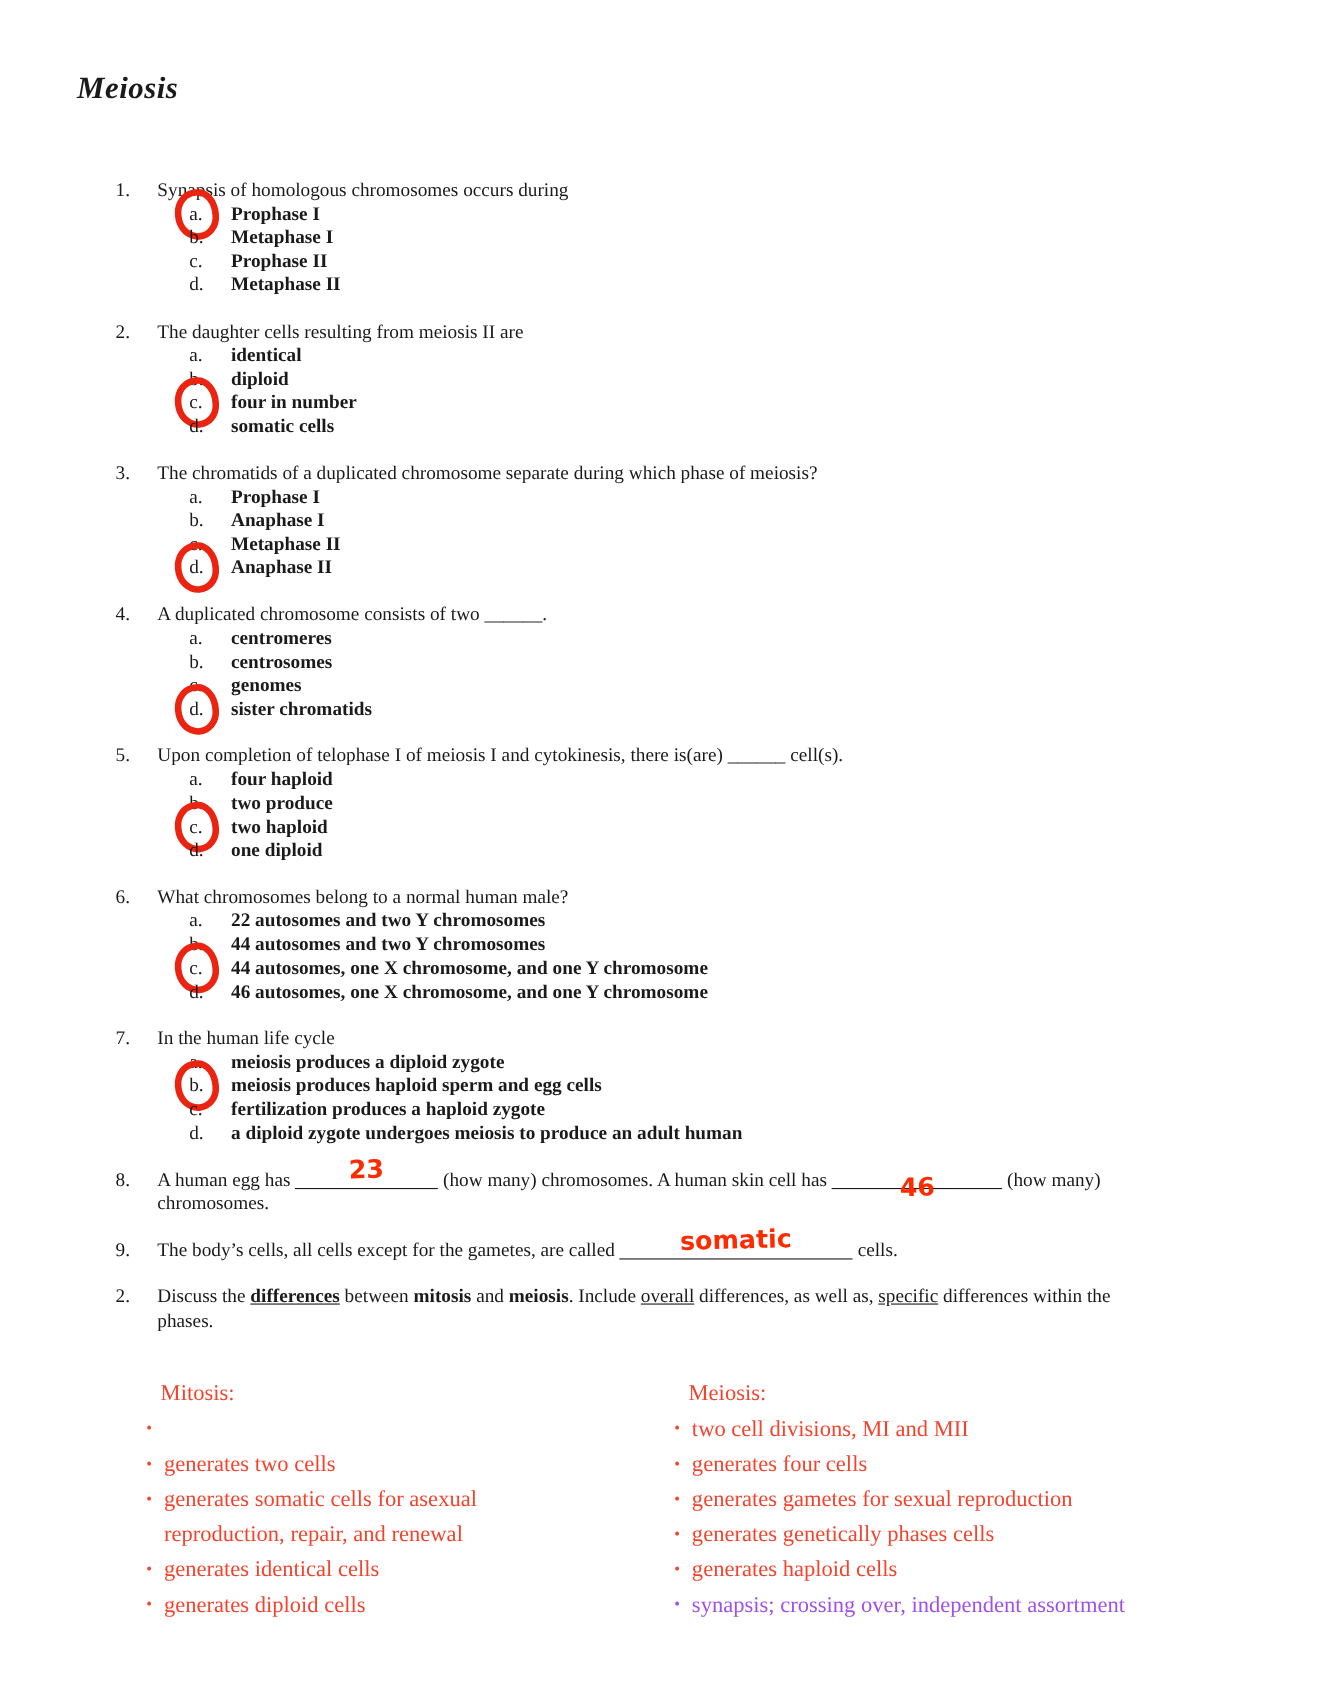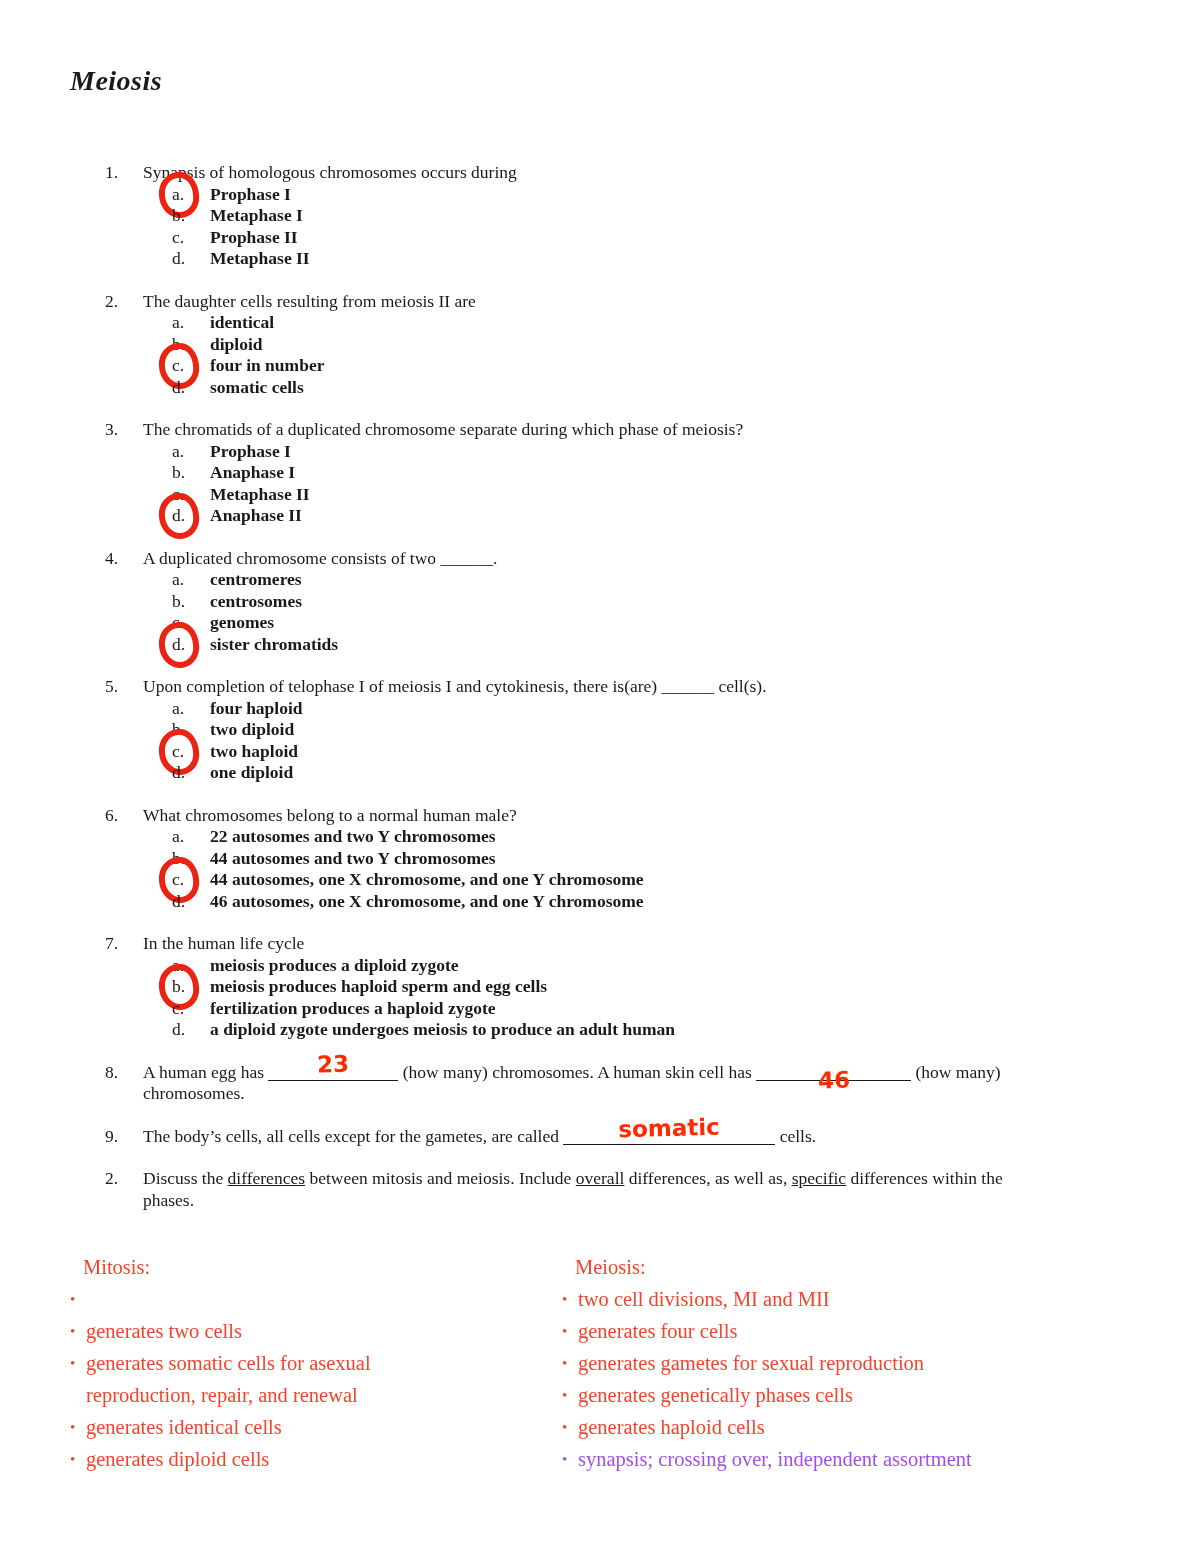--- a/index.html
+++ b/index.html
@@ -44,25 +44,25 @@
   .answer {
     position:absolute; left:50%;
     font-family:"DejaVu Sans", sans-serif; font-weight:bold;
     font-size:23px; line-height:1; white-space:nowrap;
     color:var(--handwriting-red, #fe2b00);
     transform:translateX(-50%) rotate(-1.5deg);
   }
   .answer.above  { bottom:4px; }
   .answer.online { bottom:-12px; }
 
-  .b { font-weight:normal; }
+  .b { font-weight:bold; }
   .u { text-decoration:underline; }
 
   .columns {
-    display:flex; margin-top:40px; 
+    display:flex; margin-top:40px; margin-left:63px;
     font-size:20.5px; line-height:32px;
     color:var(--list-red, #f4432c);
     align-items:flex-end;
   }
   .col-left  { width:492px; }
   .col-right { width:530px; }
   .col-heading { margin-left:13px; }
   .bullet-item { display:flex; }
   .bullet { flex:0 0 16px; font-size:15px; }
   .item-text { flex:1 1 auto; }
@@ -179,21 +179,21 @@
           <span class="q-num">5.</span>
           <span class="q-body"><span>Upon completion of telophase I of meiosis I and cytokinesis, there is(are) ______ cell(s).</span></span>
         </div>
         <div class="options">
           <div class="opt">
             <span class="opt-letter">a.</span>
             <span class="opt-text">four haploid</span>
           </div>
           <div class="opt">
             <span class="opt-letter">b.</span>
-            <span class="opt-text">two diploid</span>
+            <span class="opt-text">two produce</span>
           </div>
           <div class="opt">
             <span class="opt-letter">c.</span>
             <span class="opt-text">two haploid</span>
             <span class="circle"></span>
           </div>
           <div class="opt">
             <span class="opt-letter">d.</span>
             <span class="opt-text">one diploid</span>
           </div>

